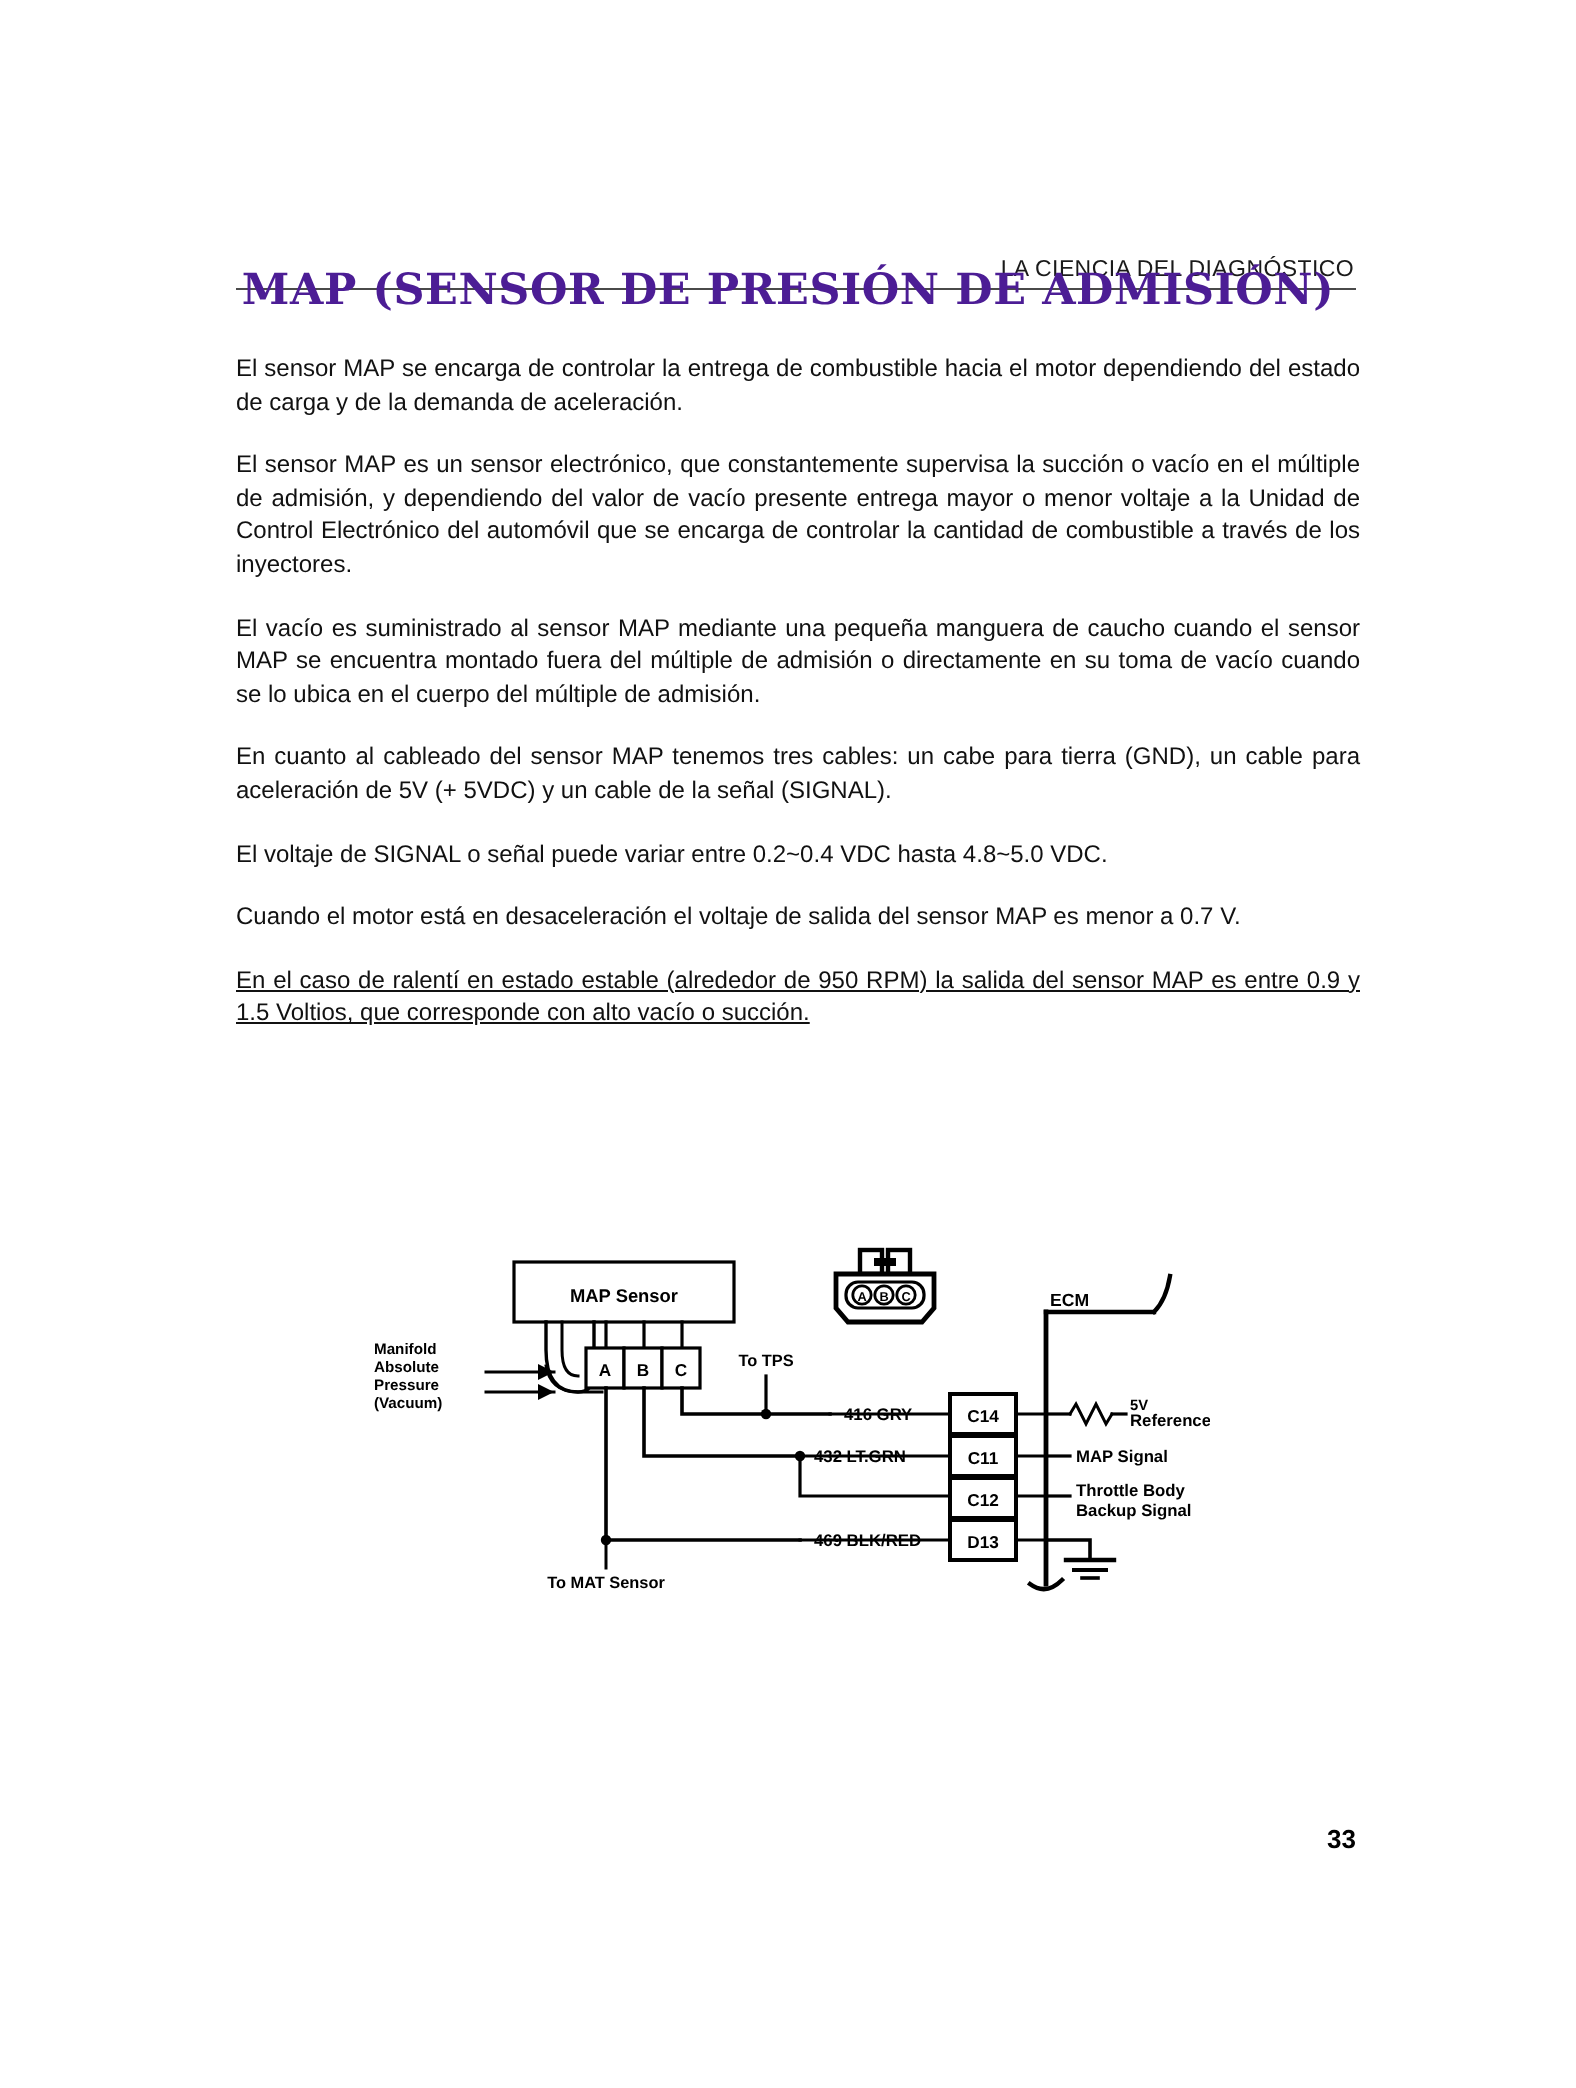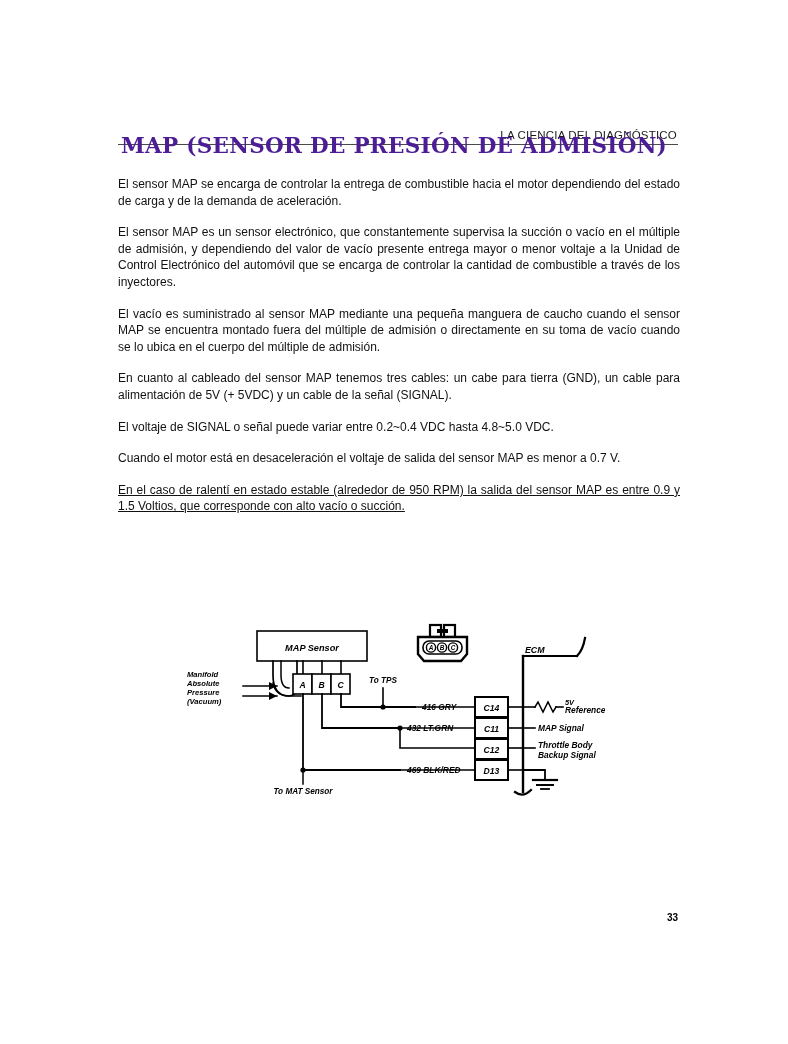--- a/index.html
+++ b/index.html
@@ -76,53 +76,52 @@
   }
   .para.last { margin-bottom: 0; text-decoration: underline; }
 
   
   .diagram-wrap {
     position: absolute;
     left: 185px;
     top: 620px;
     width: 420px;
     height: 190px;
-    font-style: italic;
   }
   .diagram-wrap svg { display: block; }
 
   
   .page-number {
     position: absolute;
     left: 610px;
     top: 912px;
     width: 68px;
     text-align: right;
-    font-size: 10px;
+    font-size: 13px;
     font-weight: bold;
     color: #000;
   }
 </style>
 </head>
 <body>
 
 <div class="page">
 
   <div class="header-area">
     <div class="header-text">LA CIENCIA DEL DIAGNÓSTICO</div>
     <div class="header-rule"></div>
   </div>
 
   <div class="title">MAP (SENSOR DE PRESIÓN DE ADMISIÓN)</div>
 
   <div class="body-copy">
     <p class="para">El sensor MAP se encarga de controlar la entrega de combustible hacia el motor dependiendo del estado de carga y de la demanda de aceleración.</p>
     <p class="para">El sensor MAP es un sensor electrónico, que constantemente supervisa la succión o vacío en el múltiple de admisión, y dependiendo del valor de vacío presente entrega mayor o menor voltaje a la Unidad de Control Electrónico del automóvil que se encarga de controlar la cantidad de combustible a través de los inyectores.</p>
     <p class="para">El vacío es suministrado al sensor MAP mediante una pequeña manguera de caucho cuando el sensor MAP se encuentra montado fuera del múltiple de admisión o directamente en su toma de vacío cuando se lo ubica en el cuerpo del múltiple de admisión.</p>
-    <p class="para">En cuanto al cableado del sensor MAP tenemos tres cables: un cabe para tierra (GND), un cable para alimentación de 5V (+ 5VDC) y un cable de la señal (SIGNAL).</p>
+    <p class="para">En cuanto al cableado del sensor MAP tenemos tres cables: un cabe para tierra (GND), un cable para aceleración de 5V (+ 5VDC) y un cable de la señal (SIGNAL).</p>
     <p class="para">El voltaje de SIGNAL o señal puede variar entre 0.2~0.4 VDC hasta 4.8~5.0 VDC.</p>
     <p class="para">Cuando el motor está en desaceleración el voltaje de salida del sensor MAP es menor a 0.7 V.</p>
     <p class="para last">En el caso de ralentí en estado estable (alrededor de 950 RPM) la salida del sensor MAP es entre 0.9 y 1.5 Voltios, que corresponde con alto vacío o succión.</p>
   </div>
 
   <div class="diagram-wrap">
     <svg width="420" height="190" viewBox="0 0 420 190" xmlns="http://www.w3.org/2000/svg">
       <g fill="none" stroke="#000" stroke-width="1.6" stroke-linecap="square">
 
         <rect x="72" y="11" width="110" height="30" fill="#fff" stroke="#000" stroke-width="1.6"></rect>

